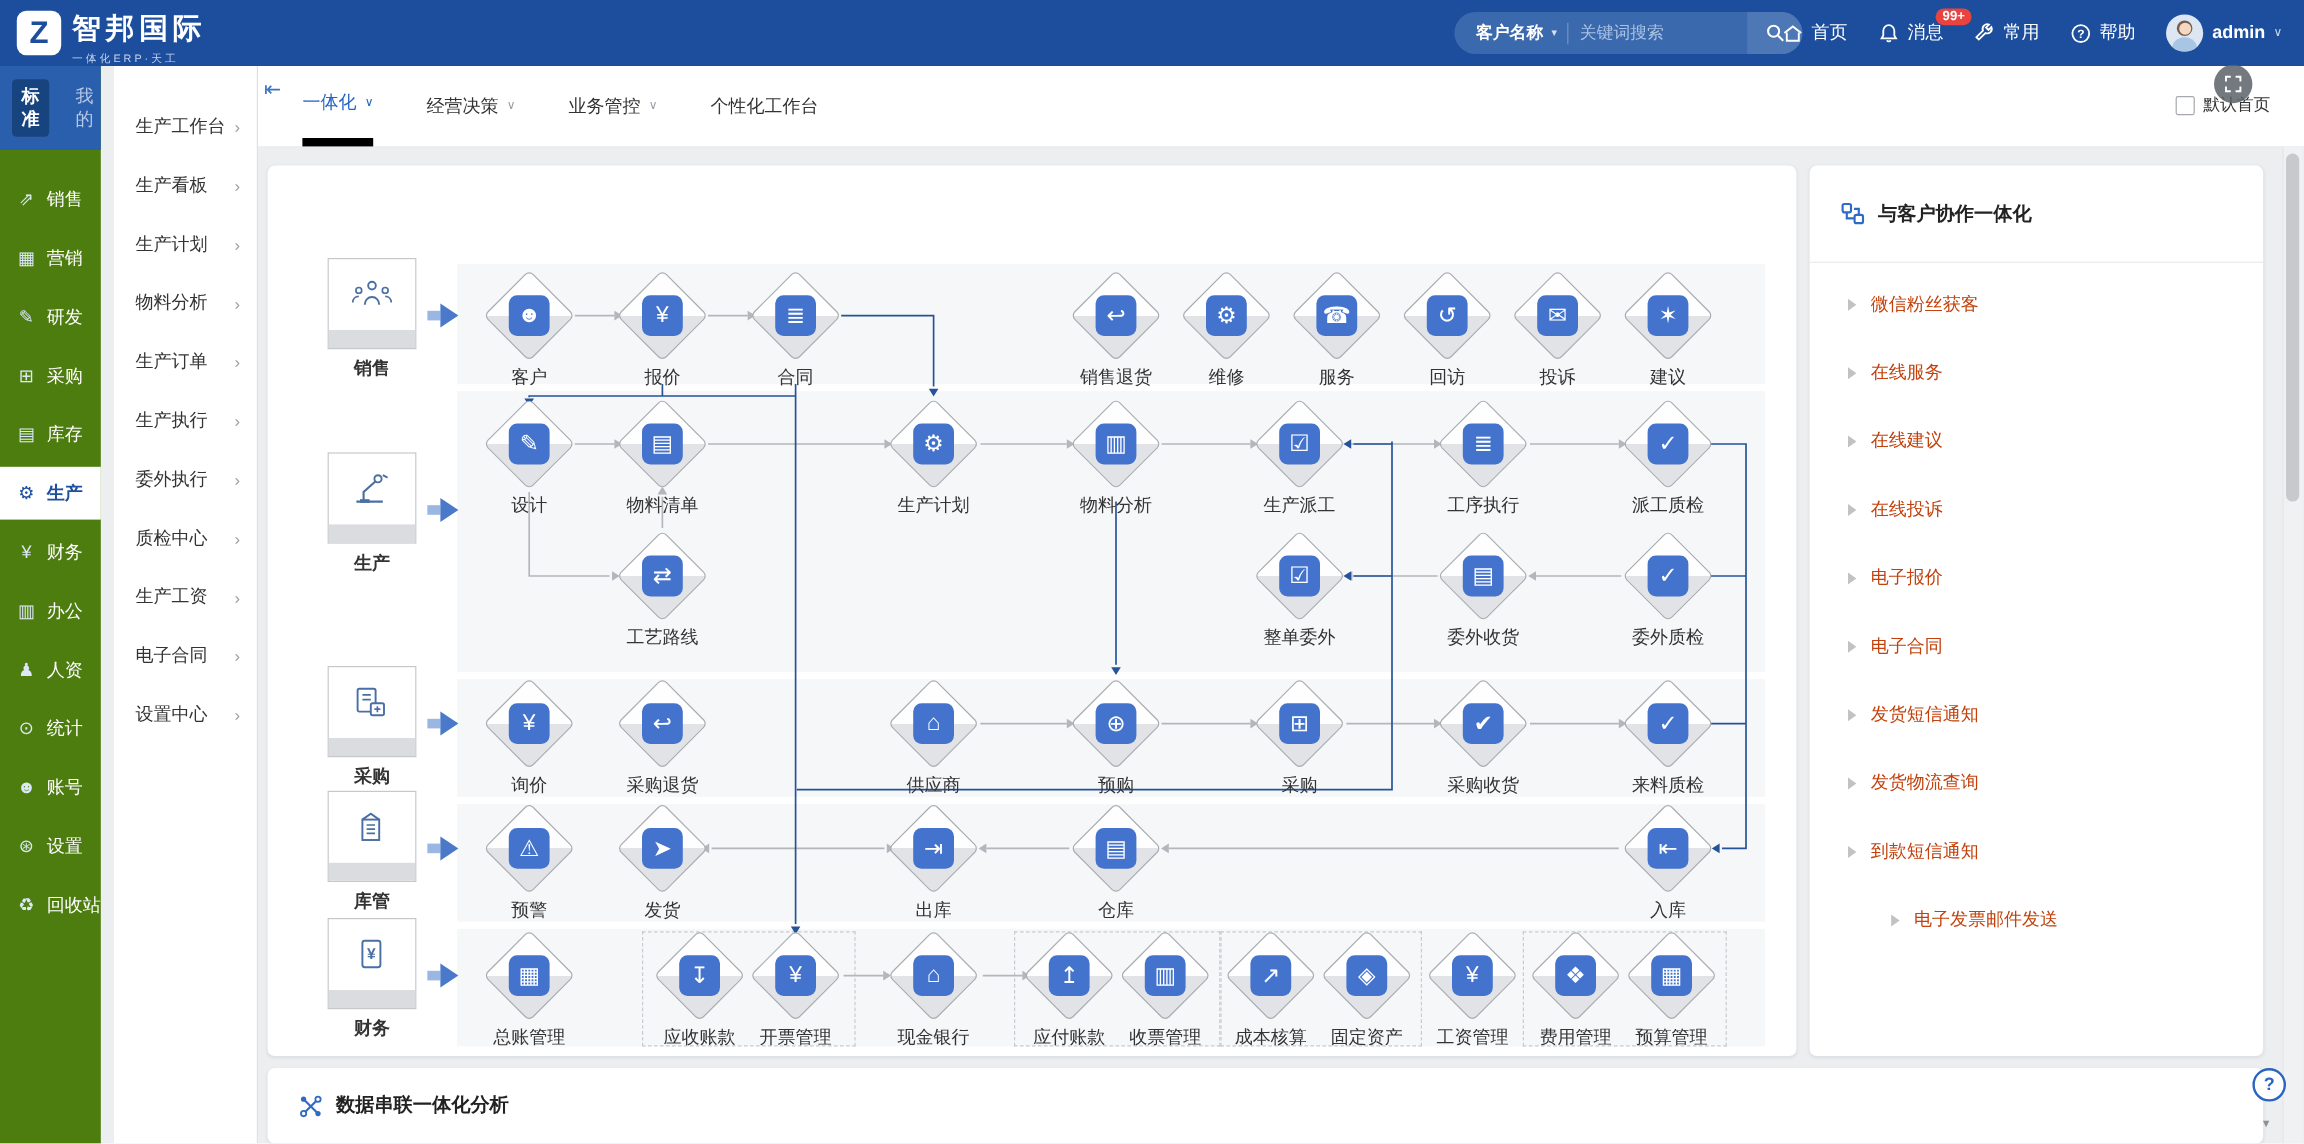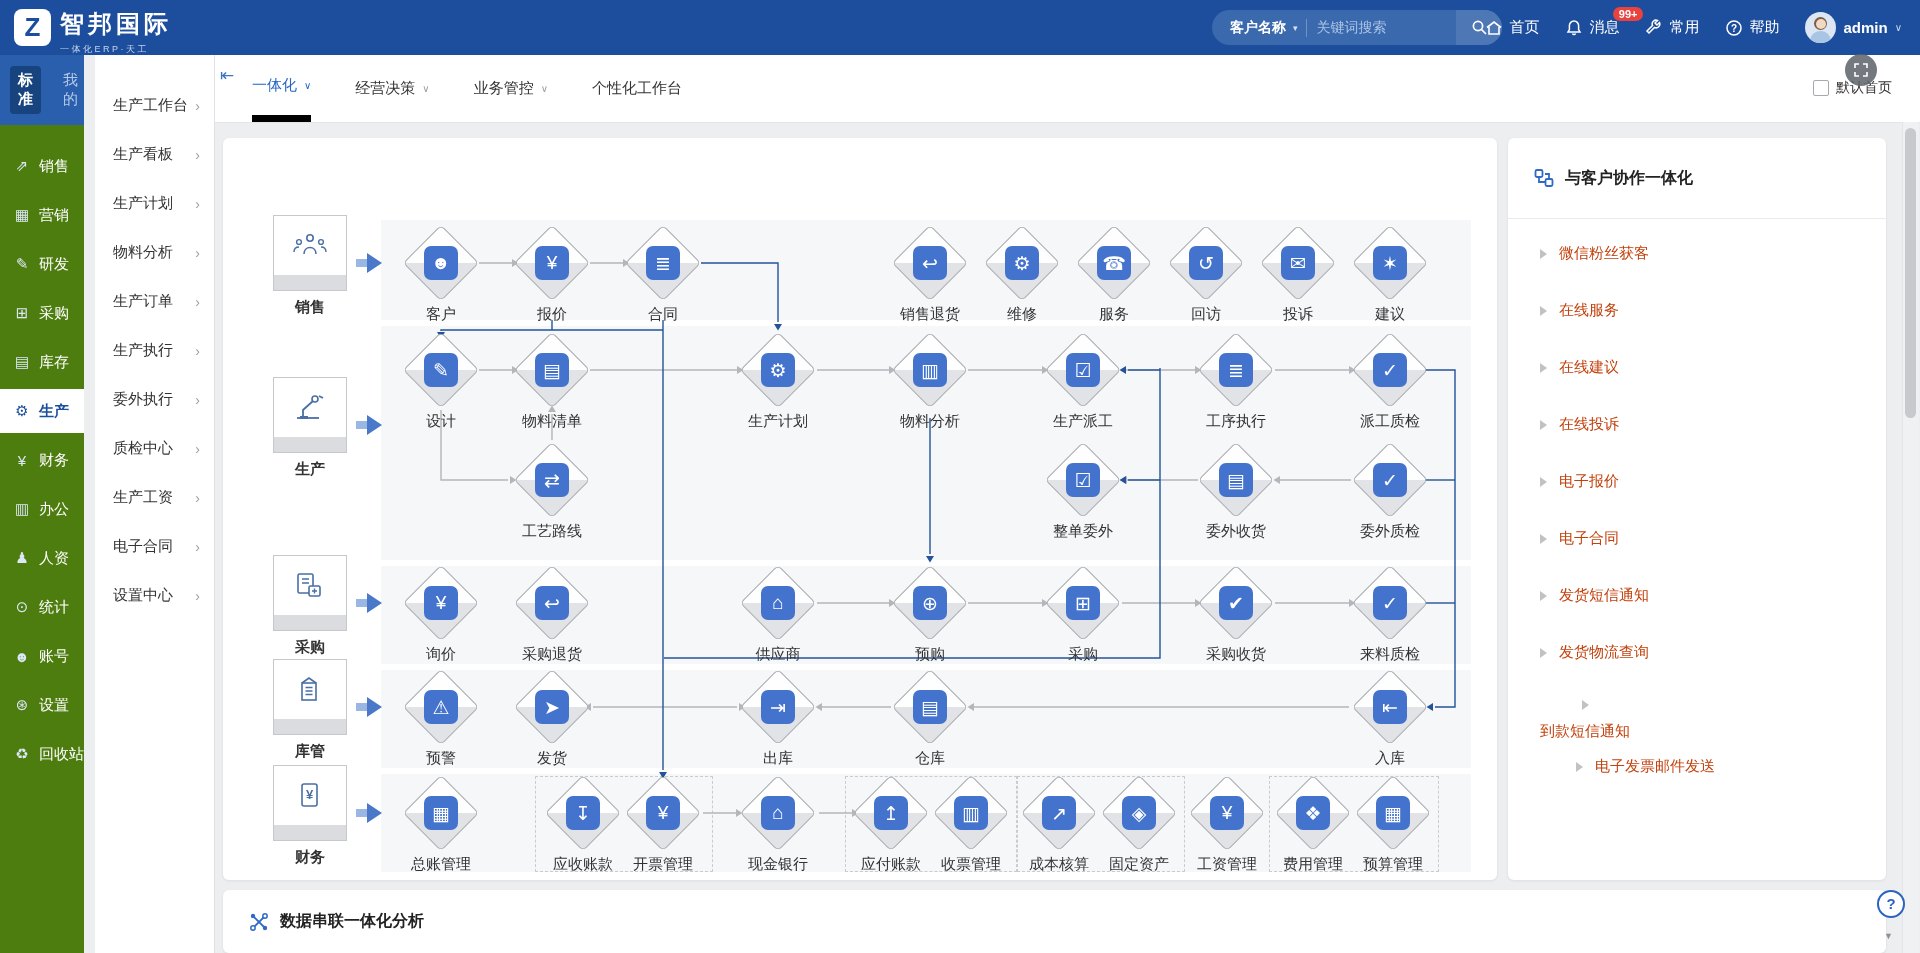--- a/index.html
+++ b/index.html
@@ -708,21 +708,21 @@
         <span>电子合同</span>
       </div>
       <div class="citem" style="top: 367px;">
         <span class="ctri"></span>
         <span>发货短信通知</span>
       </div>
       <div class="citem" style="top: 424px;">
         <span class="ctri"></span>
         <span>发货物流查询</span>
       </div>
-      <div class="citem" style="top: 481px; flex-direction: column;">
+      <div class="citem" style="top: 481px;">
         <span class="ctri"></span>
         <span>到款短信通知</span>
       </div>
       <div class="citem" style="top: 538px; padding-left: 36px;">
         <span class="ctri"></span>
         <span>电子发票邮件发送</span>
       </div>
     </div>
 </div>
 

